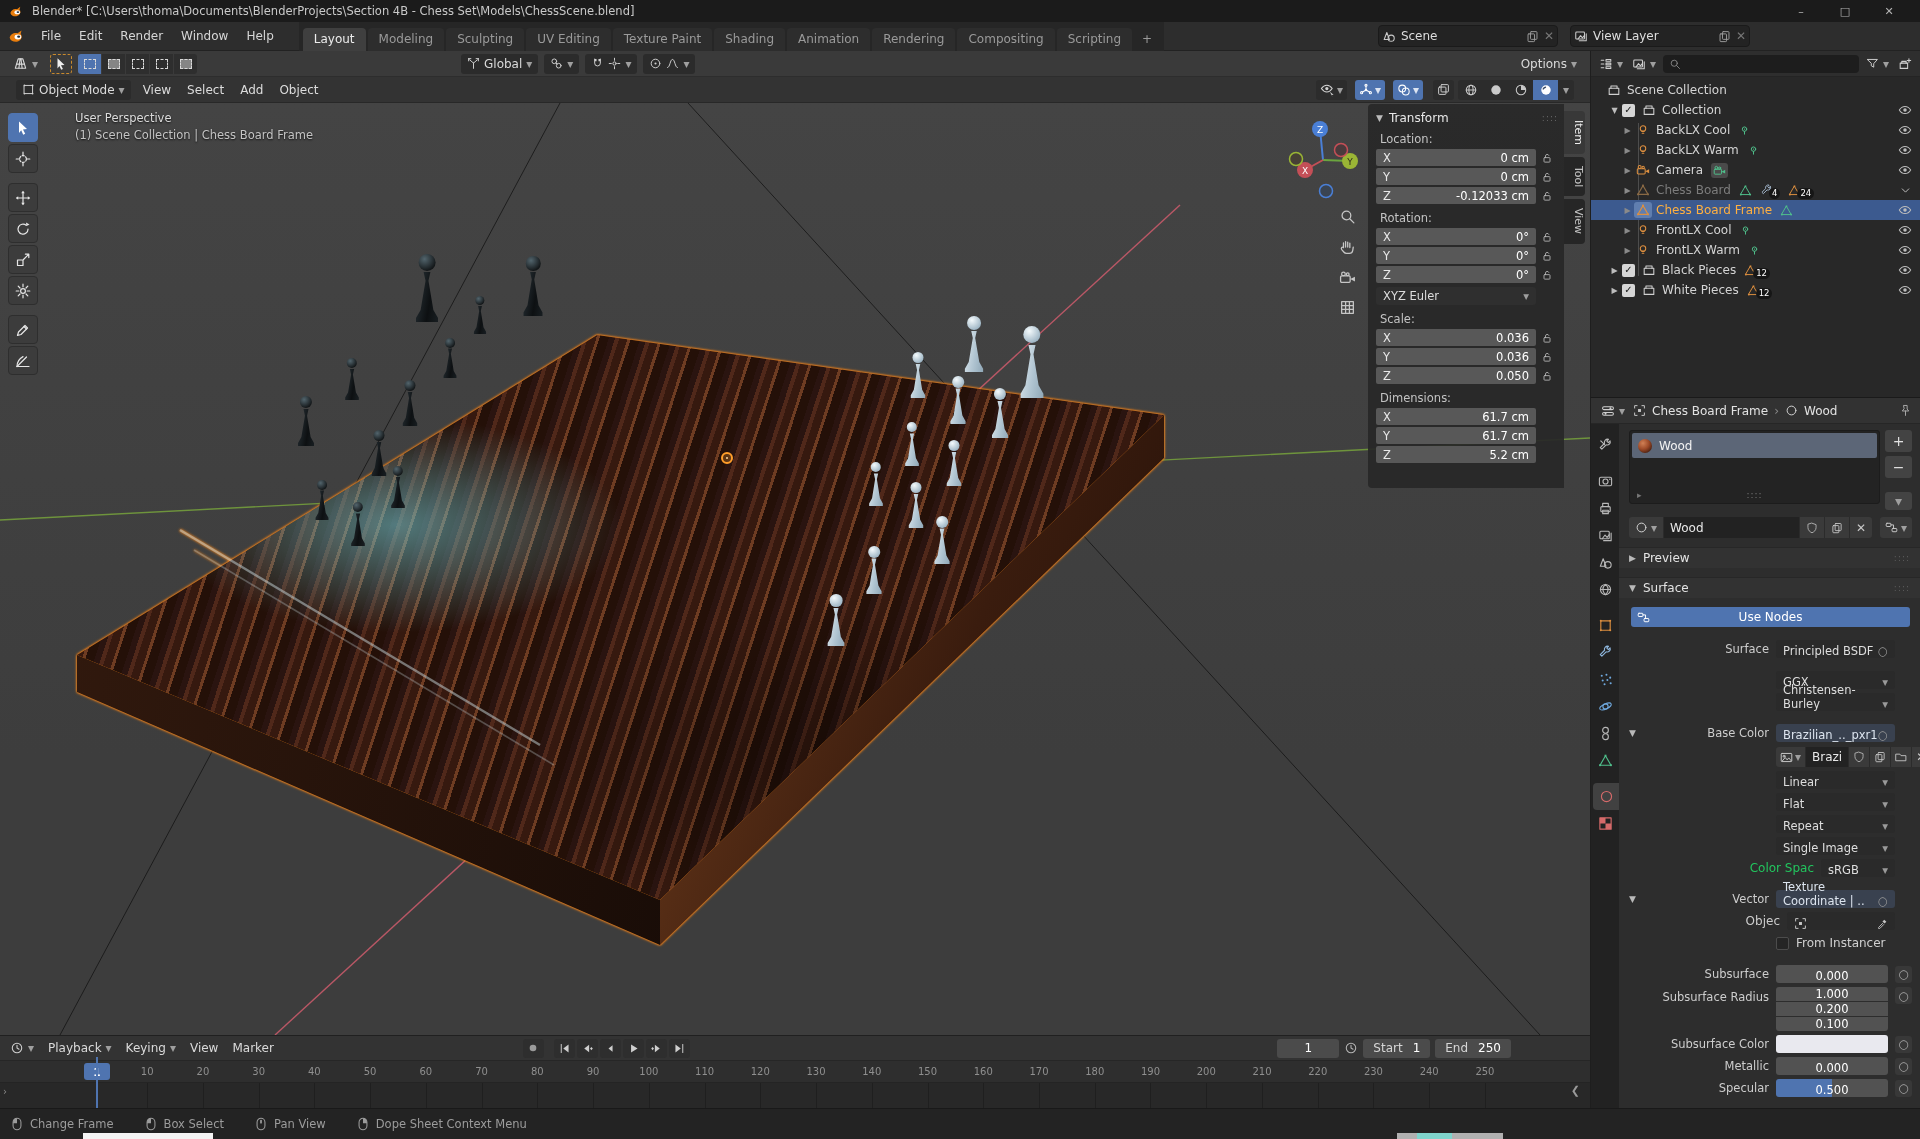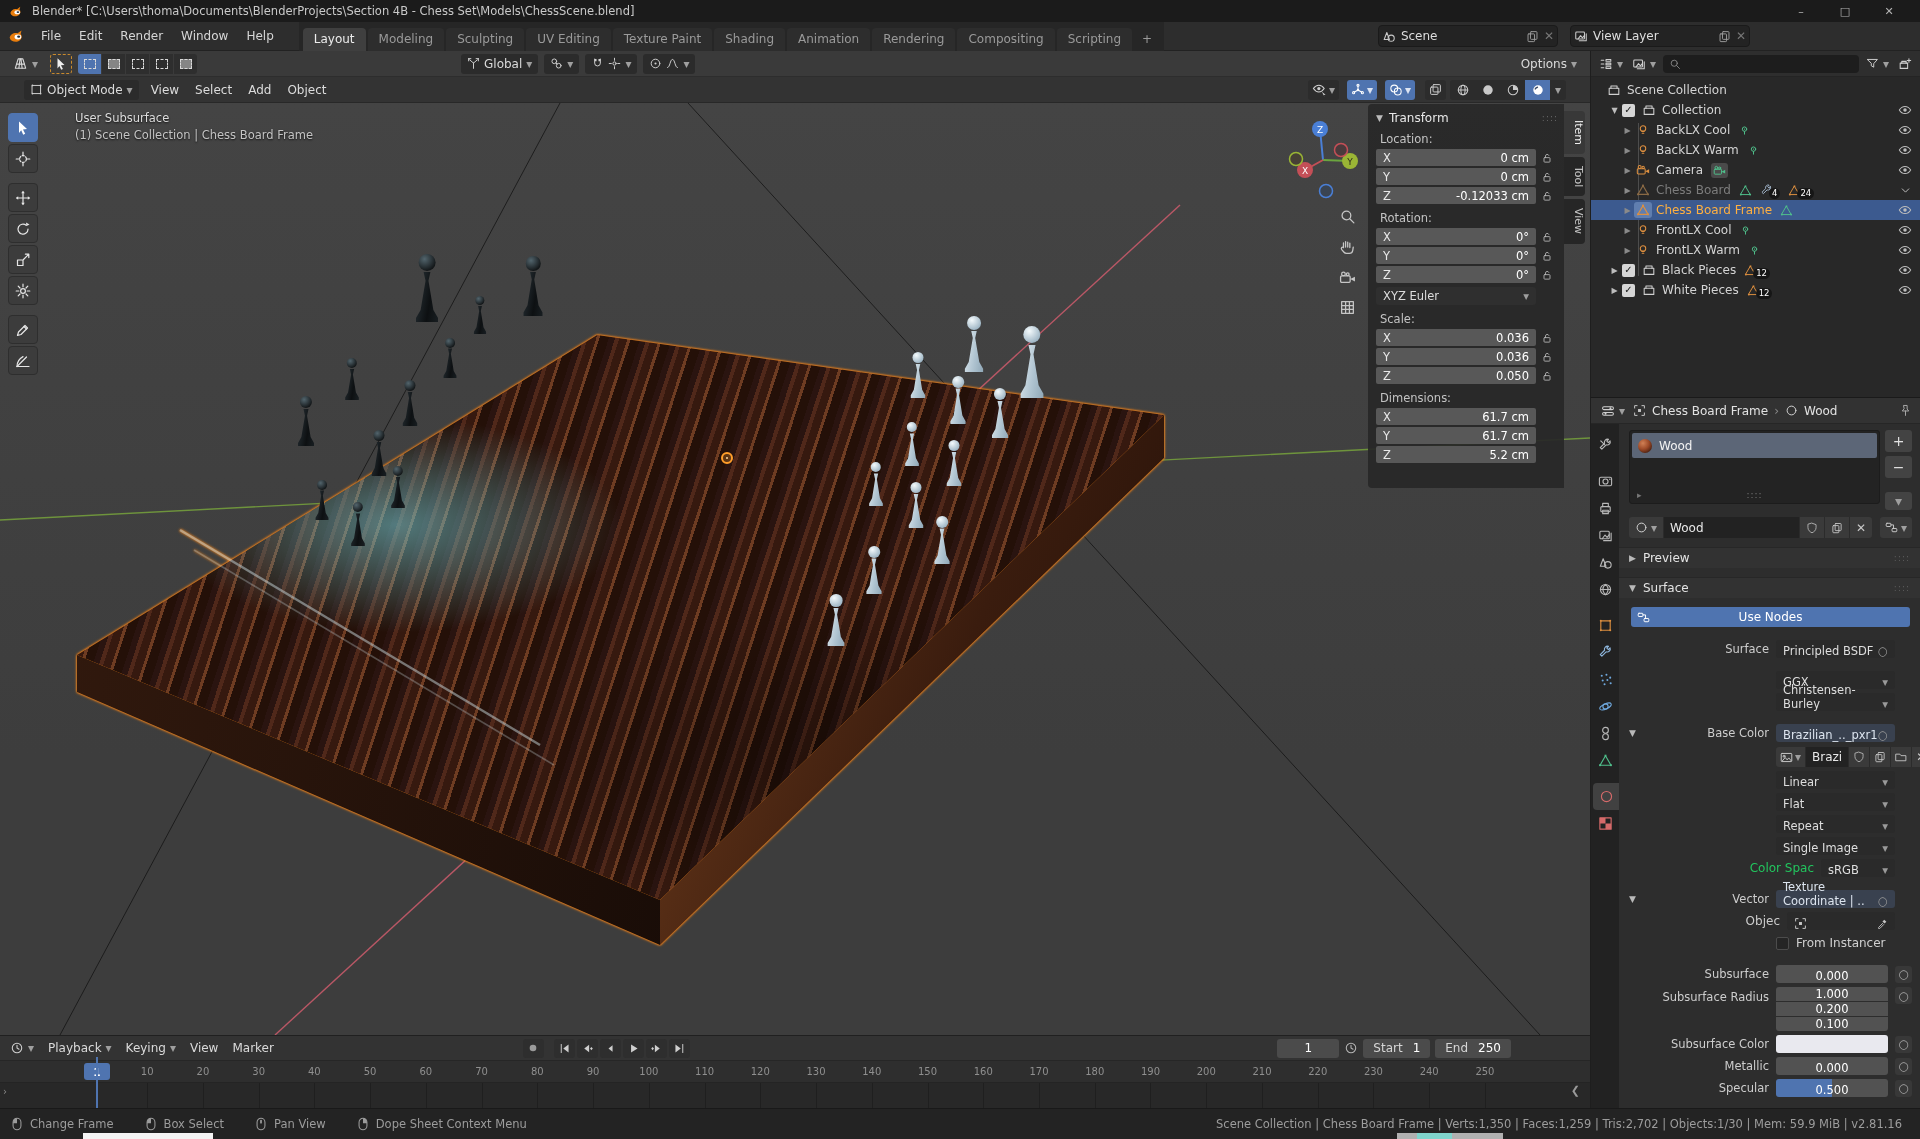--- a/index.html
+++ b/index.html
@@ -20,21 +20,21 @@
   #wtabs{display:flex;align-items:flex-end;height:29px;margin-left:16px;background:#262626;padding:0 3px}
   .wtab{margin:4px 1px 0;padding:4px 11px 5px;font-size:12px;color:#9a9a9a;border-radius:4px 4px 0 0;background:#2d2d2d}
   .wtab.active{background:#3f3f3f;color:#ececec}
   .wtab.add{padding:4px 8px 5px;background:transparent}
   .tb-widget{display:flex;align-items:center;background:#232323;border:1px solid #1a1a1a;border-radius:4px;height:22px;padding:0 3px;gap:5px;color:#d2d2d2}
   .tb-widget .seg{display:flex;align-items:center;gap:3px;color:#b5b5b5}
   .tb-widget .nm{min-width:120px;color:#dedede}
 
   
   #toolheader{position:absolute;left:0;top:51px;width:1590px;height:26px;background:#3a3a3a;border-bottom:1px solid #2d2d2d;display:flex;align-items:center;gap:6px;padding:0 7px}
-  #vpheader{position:absolute;left:0;top:77px;width:1590px;height:26px;background:#333;border-bottom:1px solid #282828;display:flex;align-items:center;gap:4px;padding:0 24px}
+  #vpheader{position:absolute;left:0;top:77px;width:1590px;height:26px;background:#333;border-bottom:1px solid #282828;display:flex;align-items:center;gap:4px;padding:0 16px}
   .hbtn{height:20px;display:flex;align-items:center;gap:4px;padding:0 6px;border-radius:3px;color:#dadada;font-size:12px}
   .hbtn.dark{background:#2b2b2b}
   .active-tool{border:1px dashed #c98a2d;border-radius:3px;padding:2px 3px;display:flex;color:#eee}
   .selmodes{display:flex;gap:1px}
   .selmode{width:23px;height:20px;background:#2e2e2e;display:flex;align-items:center;justify-content:center}
   .selmode:first-child{border-radius:3px 0 0 3px}.selmode:last-child{border-radius:0 3px 3px 0}
   .selmode.active{background:#4f74b0}
   .sq{width:12px;height:10px;border:1px dashed #d8d8d8}
   .chev{color:#9f9f9f}
   .vmenu{padding:3px 8px;color:#dcdcdc}
@@ -575,21 +575,21 @@
       <div class="pc white" style="left: 825px; top: 491px; width: 22px; height: 52px;">
         <span class="head"></span>
         <span class="body"></span>
       </div>
     </div>
 
   <div id="origin-dot">
       <i></i>
     </div>
 
-  <div id="vp-overlay-1">User Subsurface</div>
+  <div id="vp-overlay-1">User Perspective</div>
   <div id="vp-overlay-2">(1) Scene Collection | Chess Board Frame</div>
 
   <div id="vp-toolbar">
       <div class="toolbtn active">
         <svg width="16" height="16" viewBox="0 0 16 16" fill="none" stroke="currentColor" stroke-width="1.2" stroke-linecap="round" stroke-linejoin="round">
           <path d="M4 1.5L12 9l-4 .5 2.2 4.3-2 .9-2-4.4L4 13z" fill="currentColor" stroke="none"></path>
         </svg>
       </div>
       <div class="toolbtn">
         <svg width="16" height="16" viewBox="0 0 16 16" fill="none" stroke="currentColor" stroke-width="1.2" stroke-linecap="round" stroke-linejoin="round">
@@ -1719,18 +1719,17 @@
       <span class="sb-item">
         <span style="display:inline-flex;color:#9c9c9c">
           <svg width="14" height="14" viewBox="0 0 16 16" fill="none" stroke="currentColor" stroke-width="1.2" stroke-linecap="round" stroke-linejoin="round">
             <rect x="3.5" y="1.5" width="9" height="13" rx="4.5"></rect>
             <path d="M8 1.5a4.5 4.5 0 0 1 4.5 4.5v1H8z" fill="currentColor" stroke="none"></path>
           </svg>
         </span>
         <span>Dope Sheet Context Menu</span>
       </span>
     </div>
-  <div id="sb-right">Scene Collection | Chess Board Frame | Verts:1,350 | Faces:1,259 | Tris:2,702 | Objects:1/30 | Mem: 59.9 MiB | v2.81.16</div>
 </div>
 <div class="sliver" style="left:83px;width:130px;background:#f5f5f5"></div>
 <div class="sliver" style="left:1397px;width:106px;background:#b0b0b0">
     <div style="position:absolute;left:20px;width:35px;height:6px;background:#7fd4cc"></div>
   </div>
 
 </body></html>

